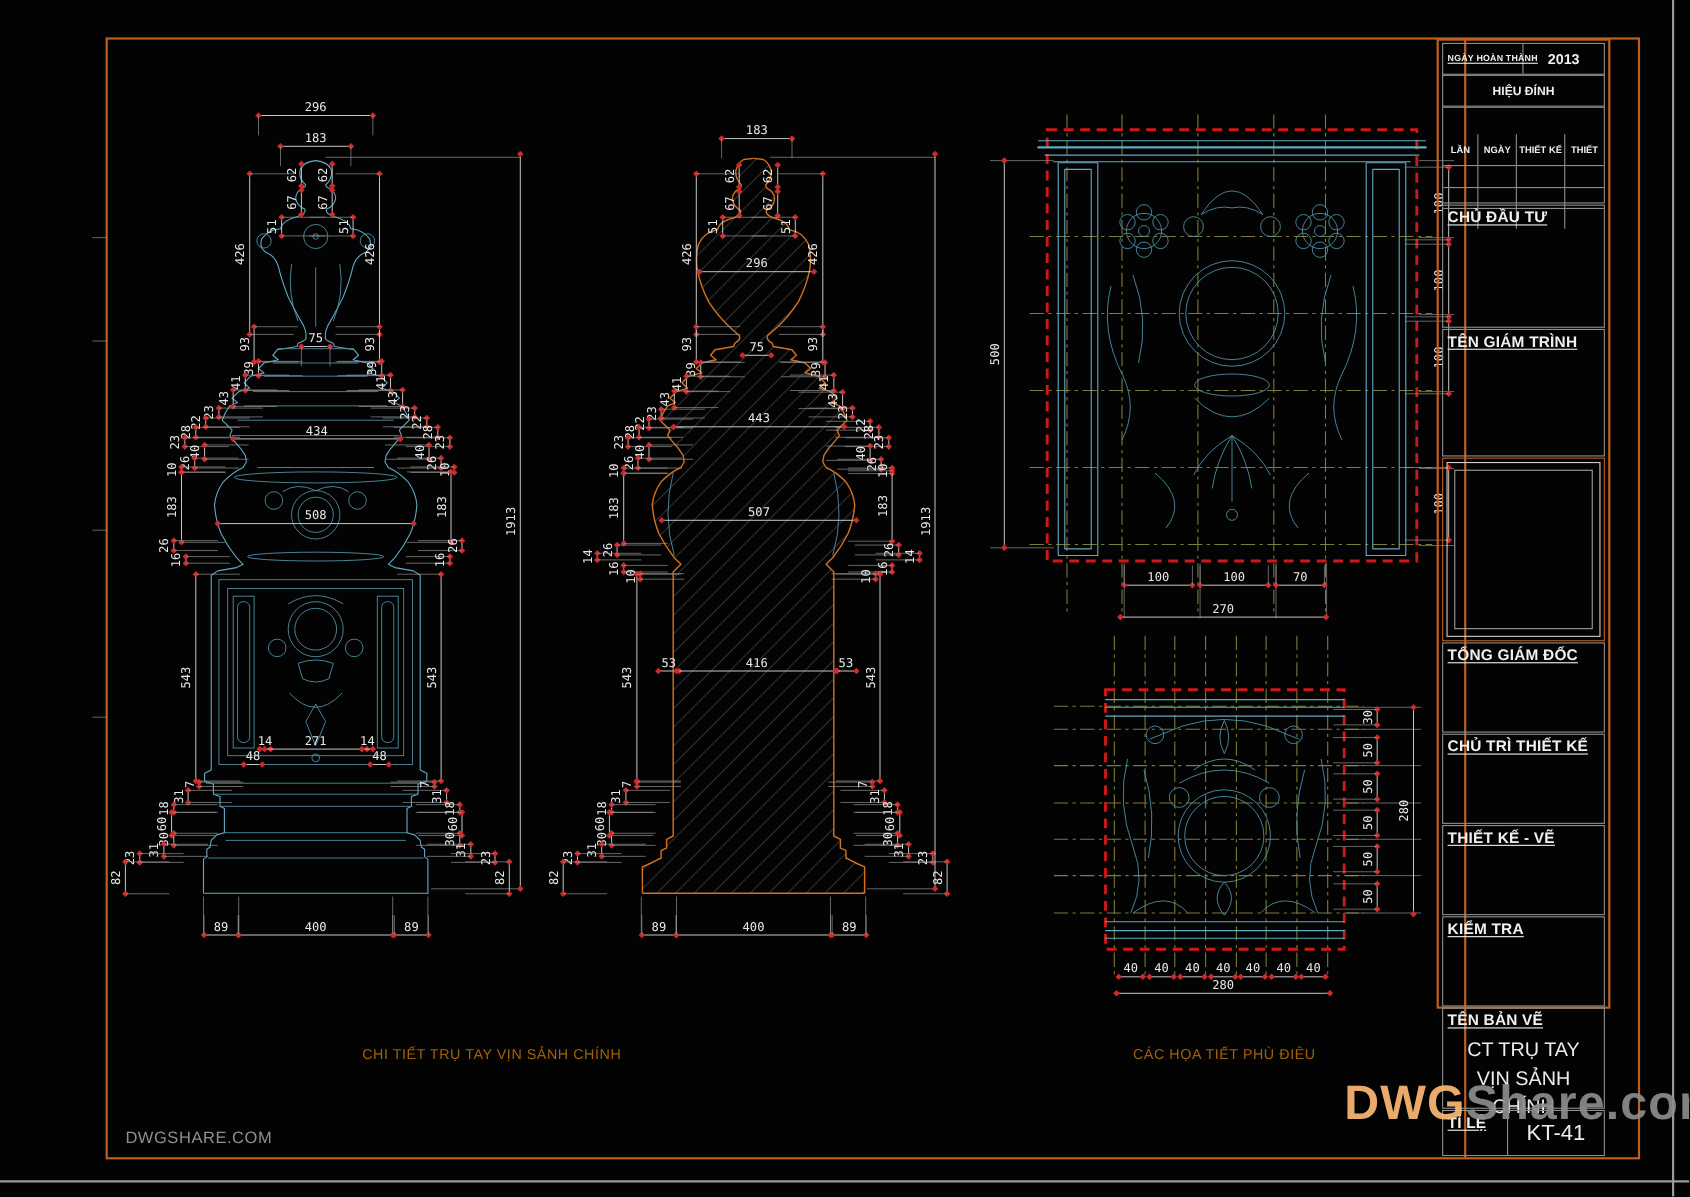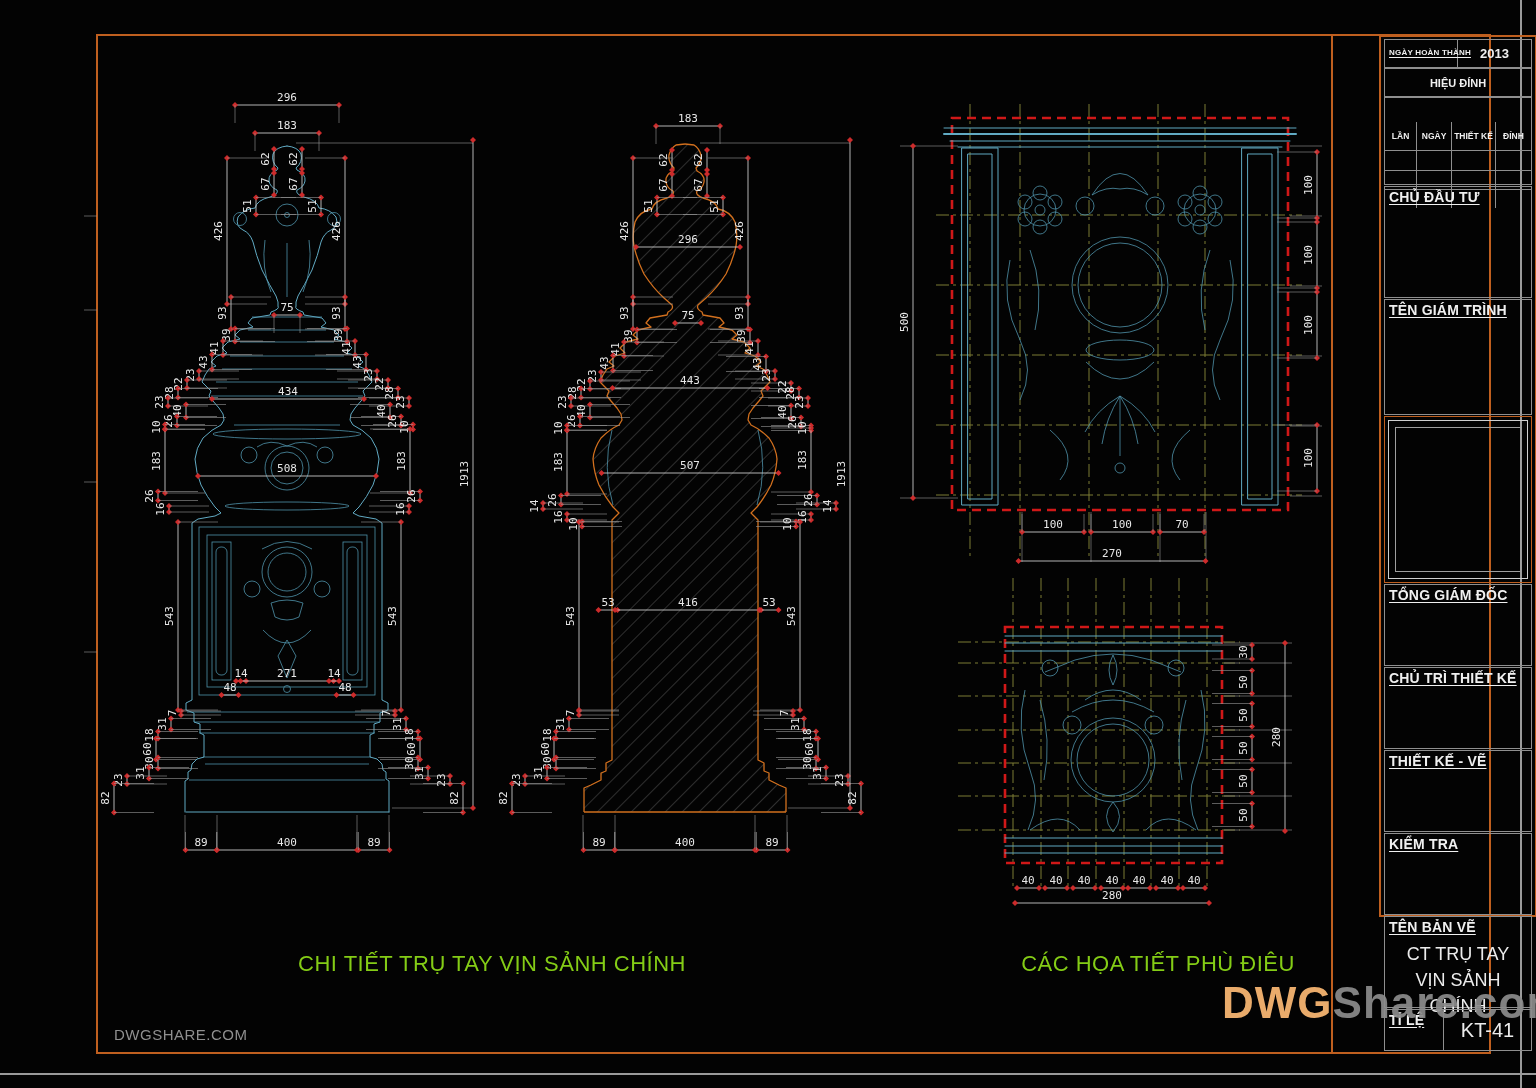--- a/index.html
+++ b/index.html
@@ -8,28 +8,28 @@
   svg#cad{position:absolute;left:0;top:0;}
   .cyan{stroke:#61aac3;stroke-width:1;fill:none;stroke-linejoin:round;stroke-linecap:round;}
   .cyanthin{stroke:#4f93ab;stroke-width:.8;fill:none;}
   .orangep{stroke:#d2701e;stroke-width:1.3;fill:none;stroke-linejoin:round;}
   .reddash{stroke:#d01818;stroke-width:2.6;fill:none;stroke-dasharray:9 6;}
   .olive{stroke:#7c7c34;stroke-width:1;stroke-dasharray:13 4 3 4;}
   .ob{stroke:#bf5f1f;stroke-width:2;fill:none;}
   .extline{stroke:#9a9a9a;stroke-width:.7;opacity:.85;}
   .dimline{stroke:#c8c8c8;stroke-width:.9;}
   .dimtext{fill:#e8e8e8;font:11px "DejaVu Sans Mono",monospace;text-anchor:middle;}
-  .caption{position:absolute;transform:translateX(-50%);color:#84cc16;font-size:22px;
-           letter-spacing:.5px;white-space:nowrap;margin-left:45px;}
+  .caption{position:absolute;transform:translateX(-50%);color:#a16207;font-size:13px;
+           letter-spacing:.5px;white-space:nowrap;}
   #wm-corner{position:absolute;left:114px;top:1026px;color:#8f8f8f;font-size:15px;letter-spacing:.5px;}
   #wm-brand{position:absolute;left:1222px;top:978px;font-size:44px;font-weight:bold;
             letter-spacing:1px;z-index:30;opacity:.92;white-space:nowrap;}
   #wm-brand .red{color:#fdba74;} #wm-brand .gray{color:#8c8c8c;}
   
-  #titleblock{position:absolute;left:1379px;top:35px;width:158px;height:882px;
+  #titleblock{position:absolute;left:1306px;top:35px;width:158px;height:882px;
               border:2px solid #bf5f1f;box-sizing:border-box;z-index:10;}
   .tb-box{position:absolute;left:3px;right:3px;border:1px solid #8f8f8f;color:#f0f0f0;}
   .tb-label{position:absolute;top:2px;left:4px;font-size:14px;font-weight:bold;
             text-decoration:underline;text-underline-offset:2px;letter-spacing:.2px;white-space:nowrap;}
   .tb-center{display:flex;align-items:center;justify-content:center;height:100%;}
   .tb-row{display:flex;height:100%;}
   .tb-cell{border-right:1px solid #8f8f8f;position:relative;}
   .tb-cell:last-child{border-right:none;}
   .revgrid{display:grid;grid-template-columns:22% 24% 30% 24%;height:100%;margin-top:24px;}
   .revgrid>div{border-right:1px solid #8f8f8f;border-bottom:1px solid #8f8f8f;
@@ -1498,21 +1498,21 @@
     </div>
   </div>
   <div class="tb-box" style="top:31px;height:27px;">
     <div class="tb-center" style="font-size:11px;font-weight:bold;">HIỆU ĐÍNH</div>
   </div>
   <div class="tb-box" style="top:60px;height:86px;">
     <div class="revgrid">
       <div>LẦN</div>
       <div>NGÀY</div>
       <div>THIẾT KẾ</div>
-      <div>ĐÍNH</div>
+      <div>THIẾT</div>
       <div></div>
           <div></div>
           <div></div>
           <div></div>
       <div></div>
           <div></div>
           <div></div>
           <div></div>
       <div style="border-bottom:none;"></div>
           <div style="border-bottom:none;"></div>

